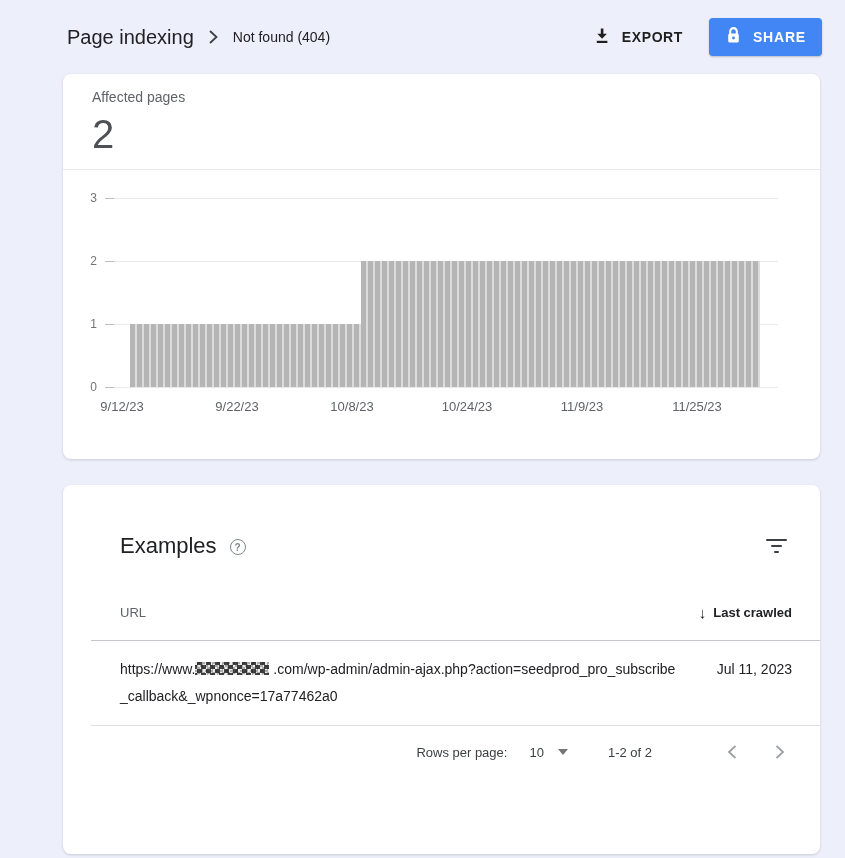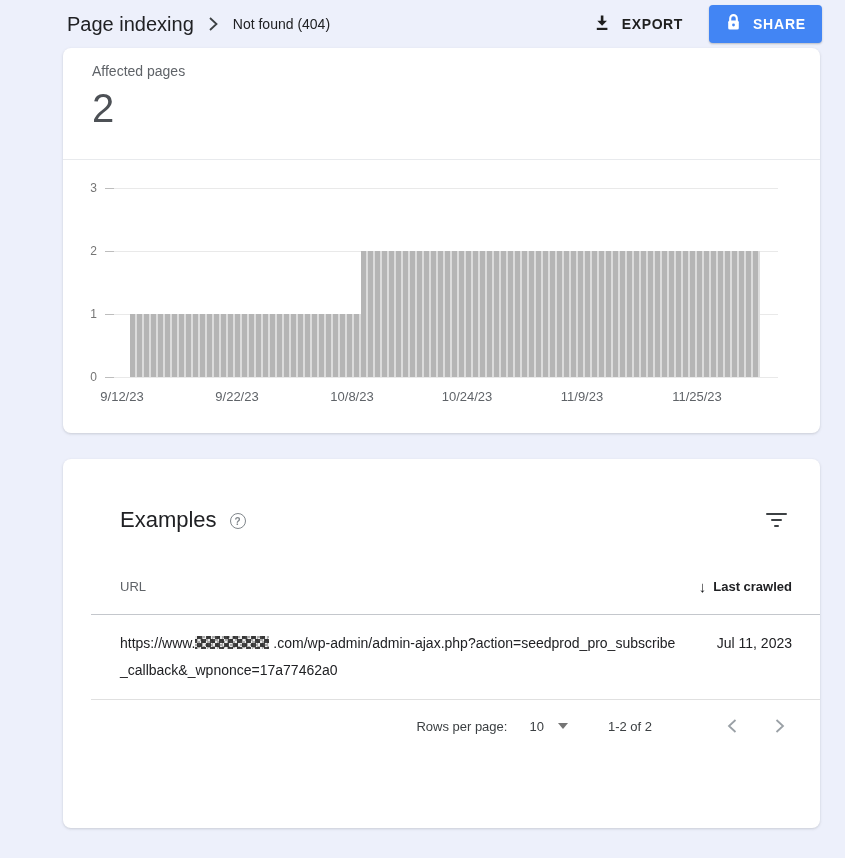--- a/index.html
+++ b/index.html
@@ -5,21 +5,21 @@
   * { margin:0; padding:0; box-sizing:border-box; }
   html,body { width:845px; height:858px; overflow:hidden; }
   body {
     background:#edf0fb;
     font-family:"Liberation Sans", sans-serif;
     color:#202124;
   }
 
   
   .topbar {
-    height:48px; display:flex; align-items:center;
+    height:74px; display:flex; align-items:center;
     padding:0 23px 0 67px;
   }
   .breadcrumb { display:flex; align-items:center; gap:14px; }
   .crumb-parent { font-size:20px; color:#202124; cursor:pointer; }
   .crumb-sep svg { display:block; }
   .crumb-current { font-size:14px; color:#202124; }
   .topbar-actions { margin-left:auto; display:flex; align-items:center; gap:26px; }
   .export-btn {
     display:flex; align-items:center; gap:11px; border:none; background:transparent;
     font-family:inherit; font-size:14px; font-weight:bold; letter-spacing:.6px;
@@ -35,21 +35,21 @@
   
   .card {
     background:#fff; border-radius:8px; margin-left:63px; width:757px;
     box-shadow:0 1px 2px rgba(60,64,67,.12), 0 1px 3px 1px rgba(60,64,67,.05);
   }
   .card-chart { height:385px; }
   .card-examples { height:369px; margin-top:26px;padding-left:28px; }
 
   
   .summary {
-    height:112px; padding:15px 29px; border-bottom:1px solid #e8eaed; cursor:pointer;
+    height:96px; padding:15px 29px; border-bottom:1px solid #e8eaed; cursor:pointer;
   }
   .summary-label { font-size:14px; color:#5f6368; margin-bottom:7px; }
   .summary-value { font-size:40px; color:#4d5156; line-height:1.1; }
 
   
   .chart { position:relative; height:272px; }
   .grid-line { position:absolute; height:1px; left:42px; width:673px;
     background:linear-gradient(to right,#bdbdbd 9px,#e9e9e9 9px); }
   .y-tick-label { position:absolute; left:0; width:34px; text-align:right;
     font-size:12px; color:#757575; transform:translateY(-50%); }

